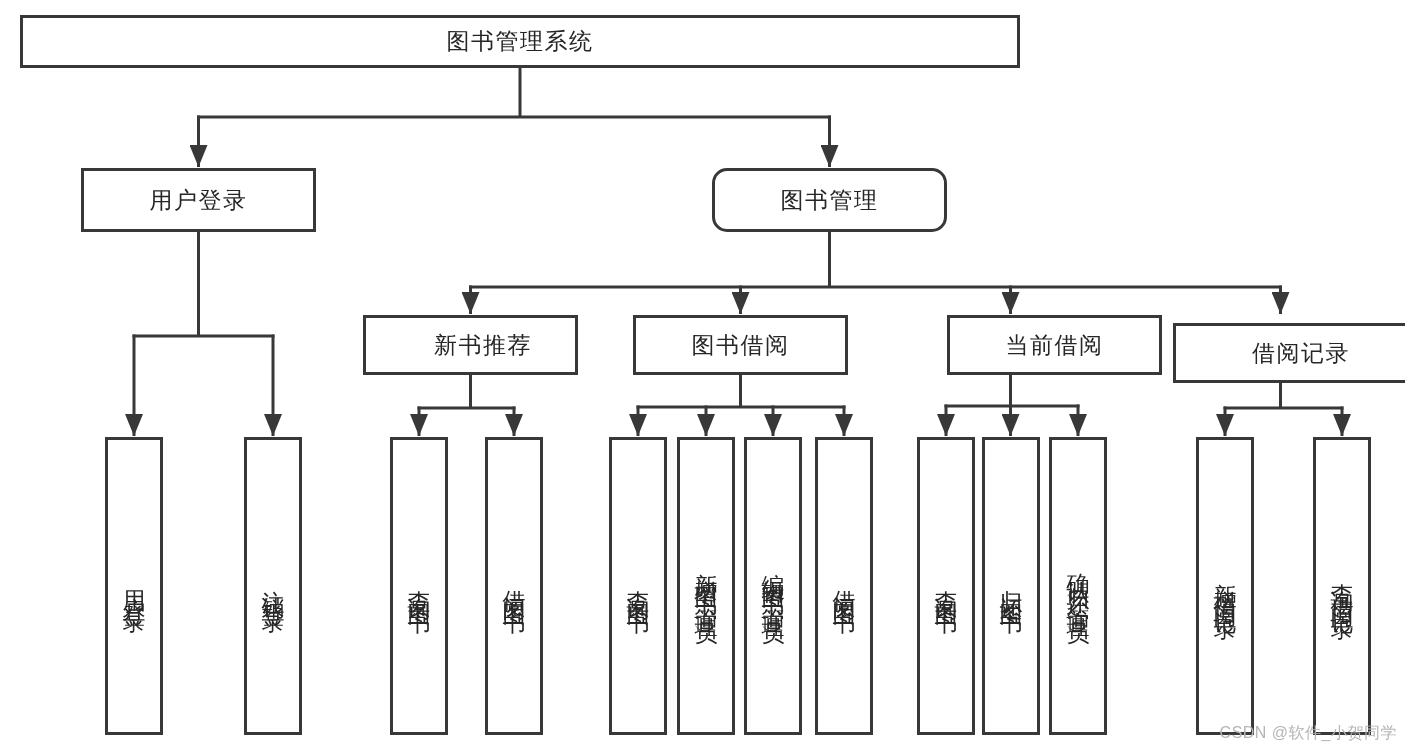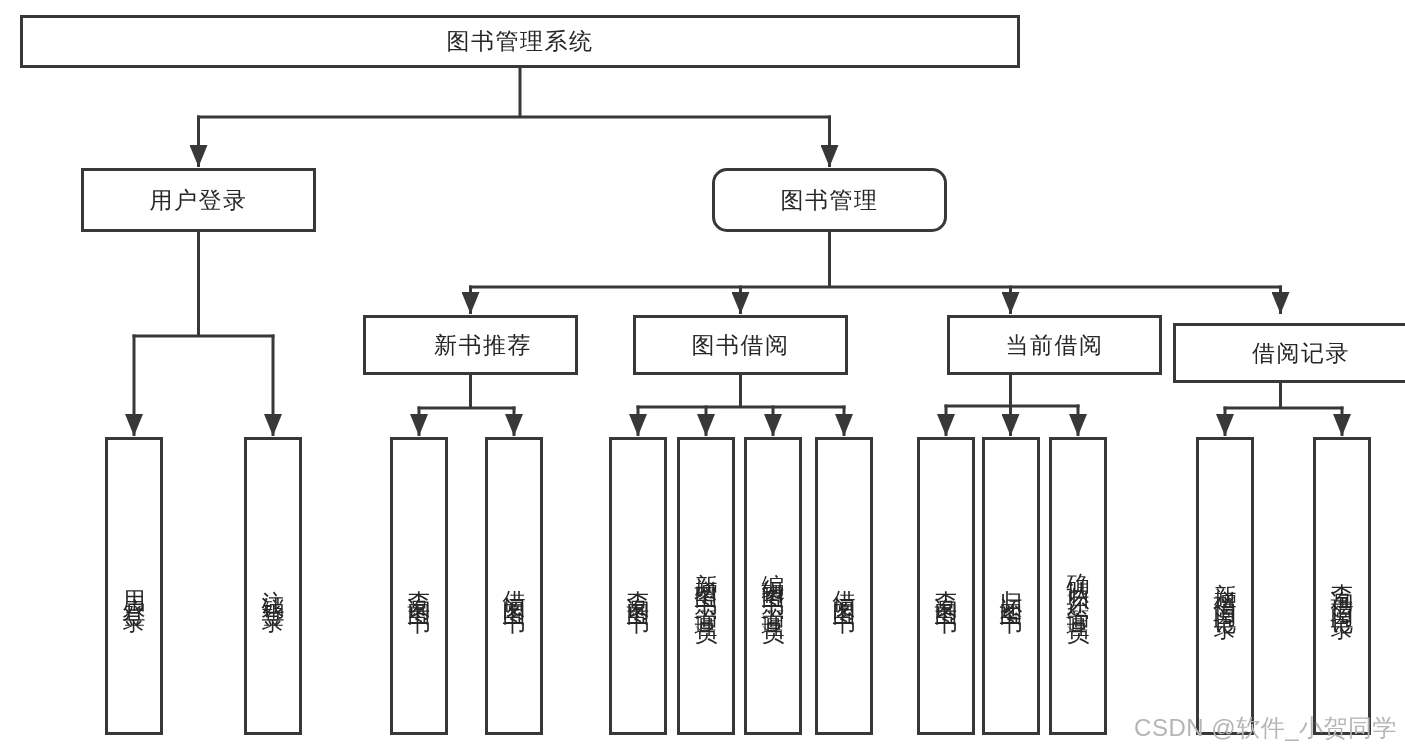--- a/index.html
+++ b/index.html
@@ -66,21 +66,21 @@
     font-size: 23px;
     line-height: 1;
     letter-spacing: 7px;
     color: var(--text);
   }
 
   .watermark {
     position: absolute;
     right: 8px;
     bottom: 3px;
-    font-size: 24px;
+    font-size: 16px;
     letter-spacing: 0.5px;
     color: var(--watermark);
     z-index: 2;
     white-space: nowrap;
   }
 </style>
 </head>
 <body>
 
 <div class="canvas">

